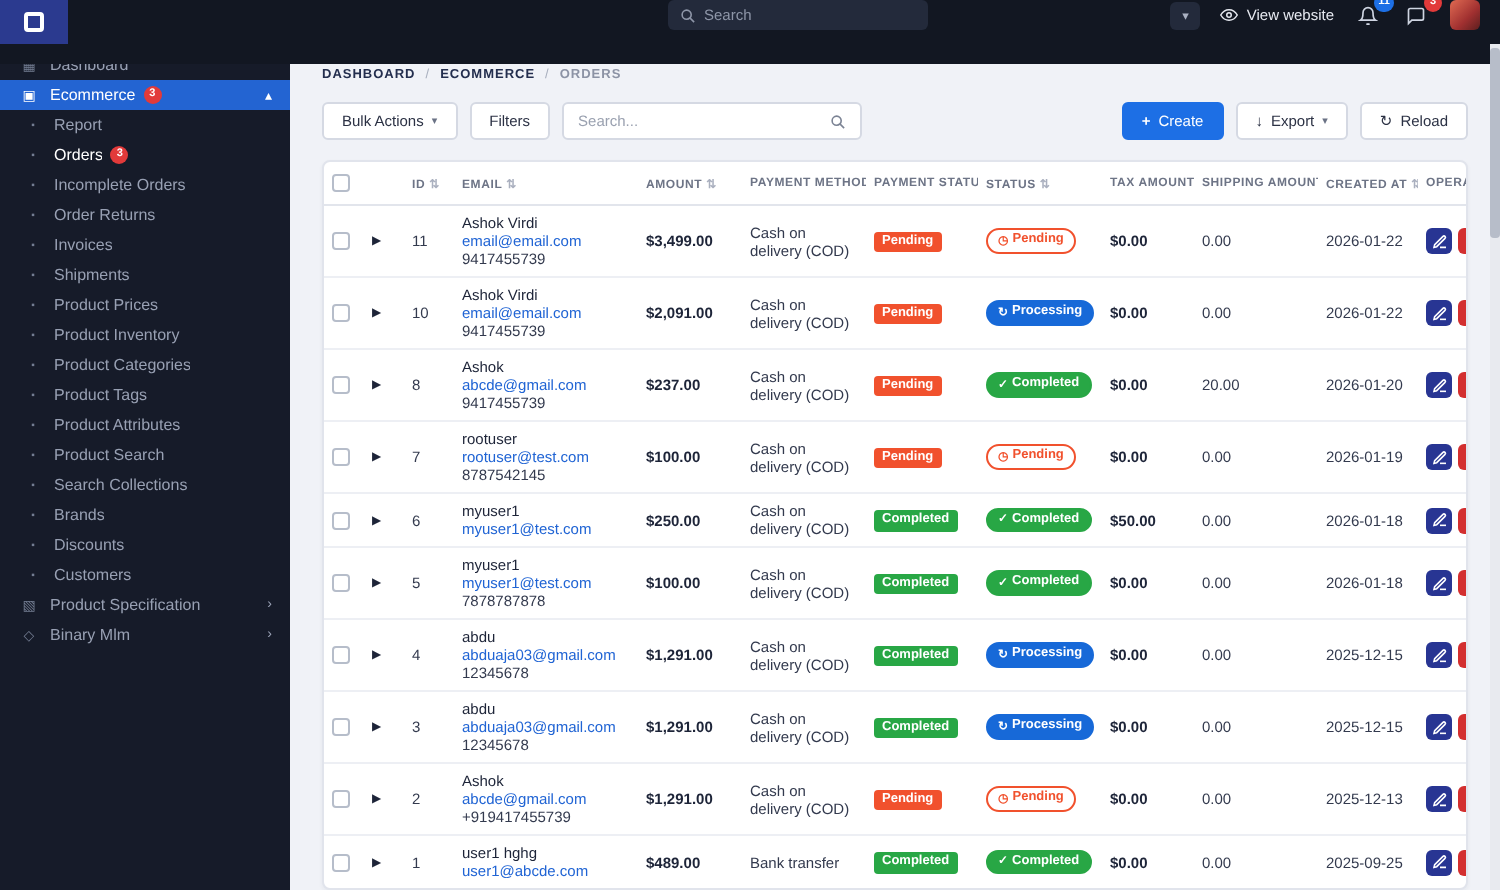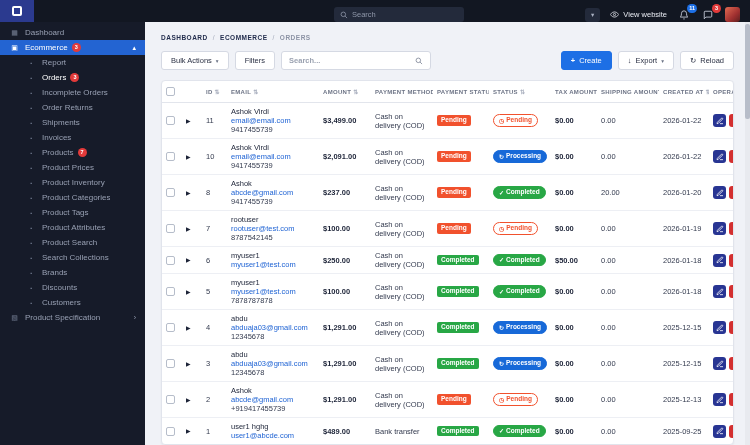--- a/index.html
+++ b/index.html
@@ -1,39 +1,39 @@
 <!DOCTYPE html>
 <html style="--accent: #1d6fe5; --topbar_bg: #121722; --sidebar_bg: #161b29; --sidebar_active: #2364d2; --logo_bg: #2b3a8f; --link: #2064d4; --status_pending: #f1512d; --status_processing: #1769d8; --status_completed: #28a745; --edit_button: #283593; --delete_button: #d32f2f; --badge_red: #e23a3a; --badge_blue: #1d6fe5;"><head>
 <meta charset="utf-8">
 <style>
 *{margin:0;padding:0;box-sizing:border-box;}
 html,body{width:750px;height:445px;overflow:hidden;}
 body{background:#f0f2f7;font-family:"Liberation Sans",sans-serif;font-size:9px;color:#222a3a;}
 
 
-.topbar{position:fixed;top:0;left:0;right:0;height:22px;background:var(--topbar_bg);display:flex;align-items:flex-end;z-index:20;}
+.topbar{position:fixed;top:0;left:0;right:0;height:32px;background:var(--topbar_bg);display:flex;align-items:flex-start;z-index:20;}
 .logo{width:34px;height:22px;background:var(--logo_bg);display:flex;align-items:center;justify-content:center;cursor:pointer;flex:0 0 auto;}
 .logo-mark{width:10px;height:10px;border:2px solid #fff;border-radius:2px;}
 .topbar-search{display:flex;align-items:center;gap:4px;margin-left:300px;width:130px;height:15px;background:#232a3b;border-radius:3px;padding:0 6px;}
 .topbar-search input{flex:1;background:transparent;border:0;outline:0;color:#cfd4df;font-size:7.5px;font-family:inherit;width:80px;}
 .topbar-search input::placeholder{color:#8e96a8;}
 .topbar-right{margin-left:auto;display:flex;align-items:center;gap:10px;padding-right:10px;}
 .lang-dd{display:flex;align-items:center;gap:3px;height:14px;padding:0 6px;background:#232a3b;border-radius:3px;color:#aab1c2;font-size:6.5px;cursor:pointer;}
 .view-website{display:flex;align-items:center;gap:4px;color:#e7eaf1;font-size:7.5px;cursor:pointer;white-space:nowrap;}
 .icon-btn{position:relative;width:14px;height:14px;display:flex;align-items:center;justify-content:center;cursor:pointer;}
 .tb-badge{position:absolute;top:-4px;right:-6px;min-width:9px;height:9px;line-height:9px;border-radius:5px;color:#fff;font-size:5.5px;font-weight:bold;text-align:center;padding:0 2px;}
 .tb-badge.blue{background:var(--badge_blue);}
 .tb-badge.red{background:var(--badge_red);}
 .avatar{width:15px;height:15px;border-radius:3px;background:linear-gradient(135deg,#e06a52 0%,#a03030 60%,#5c1f1f 100%);cursor:pointer;}
 
 
 .sidebar{position:fixed;top:22px;left:0;width:145px;bottom:0;background:var(--sidebar_bg);overflow:hidden;z-index:10;padding-top:3px;}
 .side-item{display:flex;align-items:center;height:15px;padding:0 9px;color:#98a0b3;font-size:8px;cursor:pointer;white-space:nowrap;}
 .side-item .s-icon{width:11px;margin-right:5px;font-size:7px;color:#737d92;text-align:center;flex:0 0 auto;}
-.side-item.sub{padding-left:26px;}
+.side-item.sub{padding-left:11px;}
 .side-item.sub .s-icon{font-size:5px;}
 .side-item.active{background:var(--sidebar_active);color:#fff;}
 .side-item.active .s-icon{color:#fff;}
 .side-item.current{color:#fff;}
 .s-label{overflow:hidden;text-overflow:ellipsis;}
 .s-badge{background:var(--badge_red);color:#fff;font-size:5.5px;font-weight:bold;min-width:9px;height:9px;line-height:9px;border-radius:5px;text-align:center;padding:0 2px;margin-left:4px;flex:0 0 auto;}
 .s-chev{margin-left:auto;font-size:7px;color:inherit;flex:0 0 auto;}
 
 
 .main{margin-left:145px;padding-top:22px;height:445px;overflow:hidden;}
@@ -41,21 +41,21 @@
 .breadcrumb .sep{color:#a7aebd;font-weight:normal;}
 .breadcrumb .bc-item{cursor:pointer;}
 .breadcrumb .bc-last{color:#8c93a5;cursor:default;}
 .toolbar{display:flex;align-items:center;gap:6px;padding:5px 16px 10px;}
 .btn{display:inline-flex;align-items:center;gap:4px;background:#fff;border:1px solid #d5d9e3;border-radius:3px;height:19px;padding:0 9px;font-size:7.5px;font-family:inherit;color:#2b3144;cursor:pointer;white-space:nowrap;}
 .btn .caret{font-size:5.5px;color:#6a7285;}
 .btn .b-icon{font-size:7.5px;line-height:1;}
 .btn-primary{background:var(--accent);border-color:var(--accent);color:#fff;}
 .btn-primary .b-icon{color:#fff;font-weight:bold;}
 .search-box{display:flex;align-items:center;gap:4px;background:#fff;border:1px solid #d5d9e3;border-radius:3px;height:19px;padding:0 7px;width:150px;}
-.search-box input{flex:1;border:0;outline:0;background:transparent;font-size:7.5px;font-family:inherit;color:#333;min-width:0;font-weight:bold;}
+.search-box input{flex:1;border:0;outline:0;background:transparent;font-size:7.5px;font-family:inherit;color:#333;min-width:0;}
 .search-box input::placeholder{color:#9aa1b0;}
 .toolbar .spacer{flex:1;}
 
 
 .card{margin:0 16px;background:#fff;border:1px solid #e1e4ec;border-radius:4px;box-shadow:0 1px 2px rgba(20,30,60,.05);overflow:hidden;}
 table{width:100%;border-collapse:collapse;table-layout:fixed;}
 th{font-size:6px;color:#6d7486;text-transform:uppercase;letter-spacing:.3px;font-weight:bold;text-align:left;padding:6px 4px;border-bottom:1px solid #e2e5ec;white-space:nowrap;overflow:hidden;}
 th .sort{color:#aab0bf;font-size:6px;margin-left:2px;}
 td{padding:4px 4px;border-bottom:1px solid #edeff4;vertical-align:middle;font-size:7.5px;line-height:9px;color:#333a4e;overflow:hidden;}
 tr:last-child td{border-bottom:0;}
@@ -145,30 +145,25 @@
       <div class="side-item sub">
         <span class="s-icon">▪</span>
         <span class="s-label">Incomplete Orders</span>
       </div>
       <div class="side-item sub">
         <span class="s-icon">▪</span>
         <span class="s-label">Order Returns</span>
       </div>
       <div class="side-item sub">
         <span class="s-icon">▪</span>
+        <span class="s-label">Invoices</span>
+      </div>
+      <div class="side-item sub">
+        <span class="s-icon">▪</span>
         <span class="s-label">Shipments</span>
-      </div>
-      <div class="side-item sub">
-        <span class="s-icon">▪</span>
-        <span class="s-label">Invoices</span>
-      </div>
-      <div class="side-item sub">
-        <span class="s-icon">▪</span>
-        <span class="s-label">Products</span>
-        <span class="s-badge">7</span>
       </div>
       <div class="side-item sub">
         <span class="s-icon">▪</span>
         <span class="s-label">Product Prices</span>
       </div>
       <div class="side-item sub">
         <span class="s-icon">▪</span>
         <span class="s-label">Product Inventory</span>
       </div>
       <div class="side-item sub">
@@ -199,20 +194,25 @@
         <span class="s-icon">▪</span>
         <span class="s-label">Discounts</span>
       </div>
       <div class="side-item sub">
         <span class="s-icon">▪</span>
         <span class="s-label">Customers</span>
       </div>
       <div class="side-item ">
         <span class="s-icon">▧</span>
         <span class="s-label">Product Specification</span>
+        <span class="s-chev">›</span>
+      </div>
+      <div class="side-item ">
+        <span class="s-icon">◇</span>
+        <span class="s-label">Binary Mlm</span>
         <span class="s-chev">›</span>
       </div>
     </nav>
 </aside>
 
 <main class="main">
   <div class="breadcrumb">
     <span class="bc-item">DASHBOARD</span>
     <span class="sep">/</span>
     <span class="bc-item">ECOMMERCE</span>

